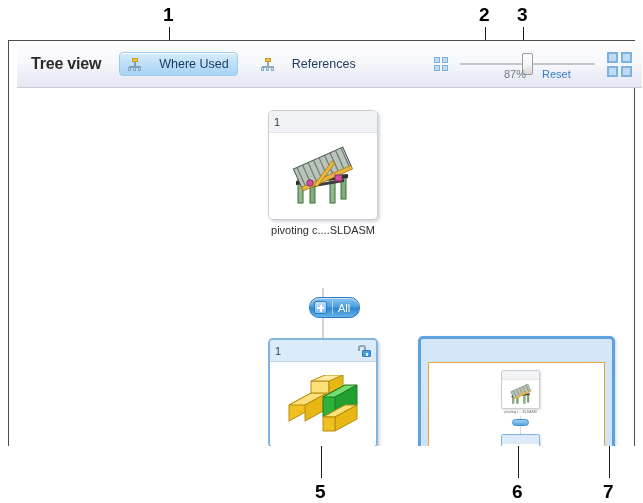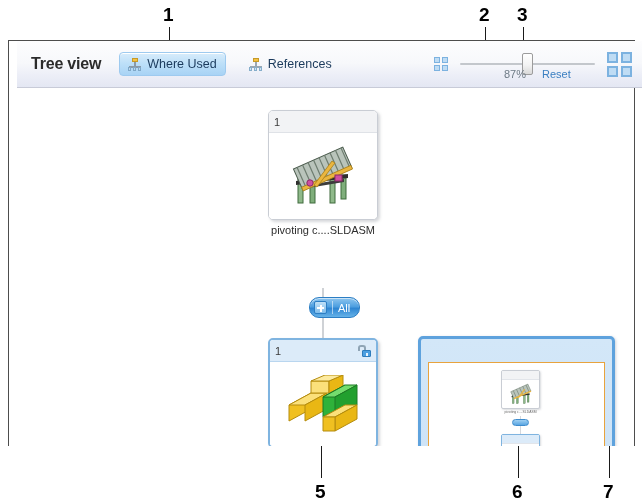--- a/index.html
+++ b/index.html
@@ -59,21 +59,21 @@
     margin-left: 14px;
     font-size: 16px;
     font-weight: bold;
     color: #2b2b2b;
     letter-spacing: -0.2px;
     white-space: nowrap;
   }
   .tbtn {
     display: flex;
     align-items: center;
-    gap: 5px;
+    gap: 17px;
     height: 22px;
     padding: 0 8px;
     border-radius: 4px;
     font-size: 12.5px;
     color: #1b3a5c;
     white-space: nowrap;
     cursor: default;
   }
   #btn-where-used {
     margin-left: 18px;

